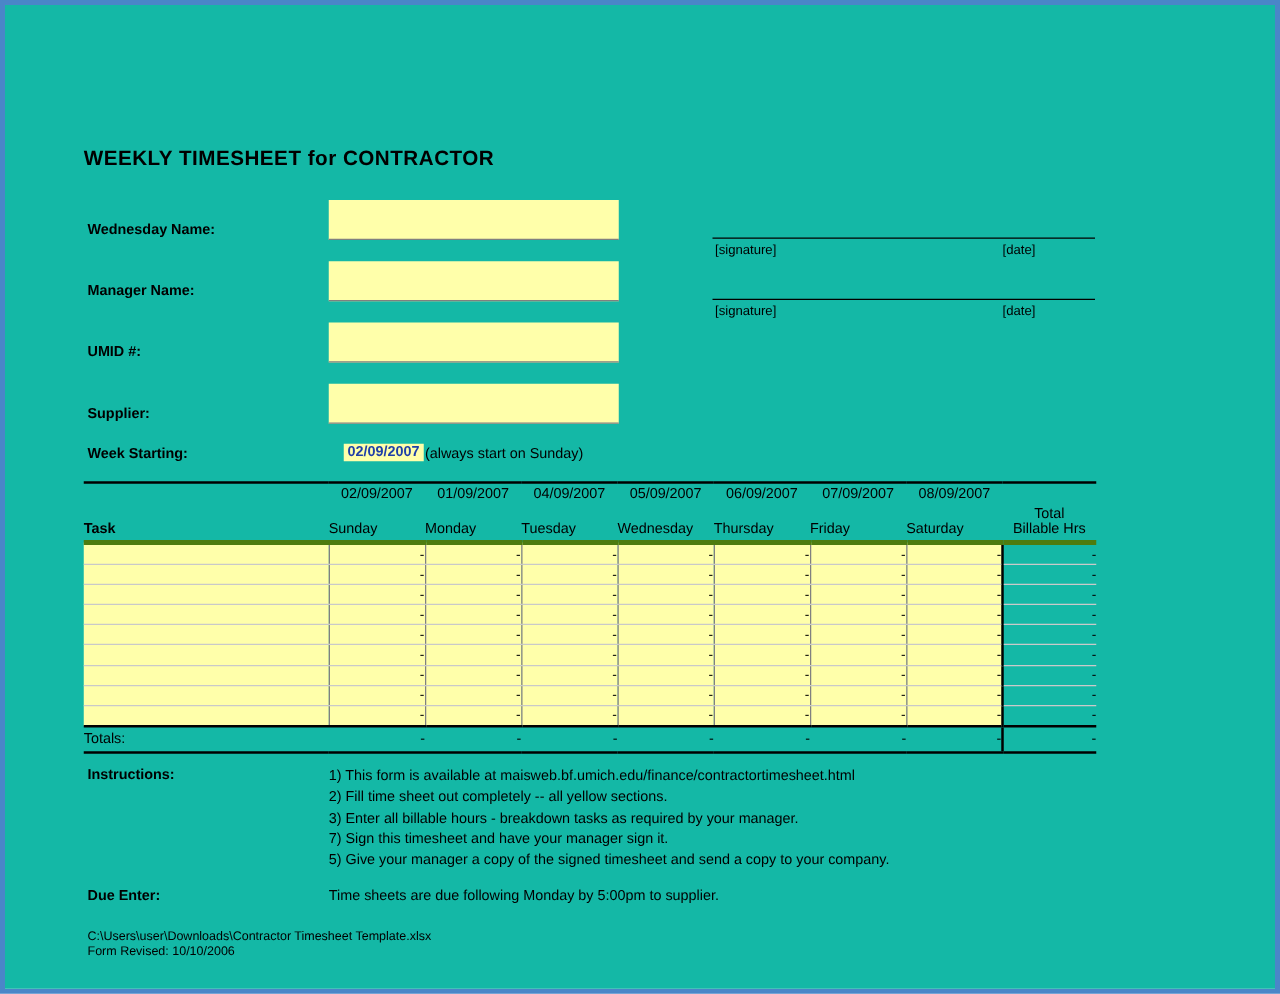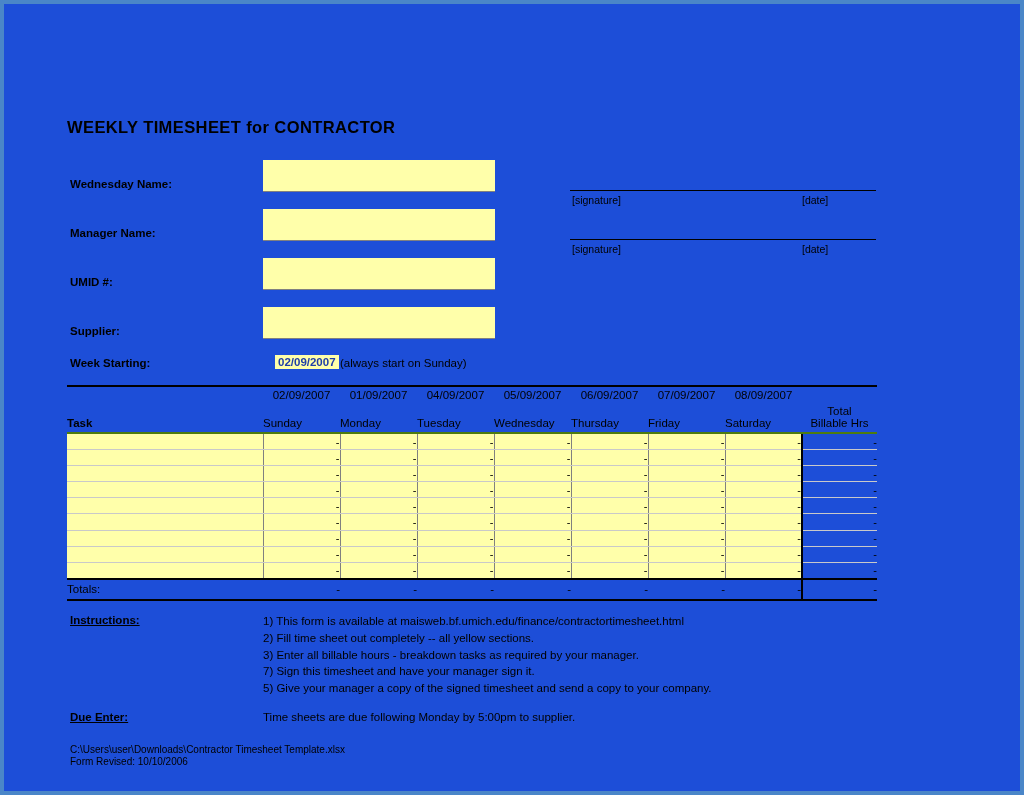--- a/index.html
+++ b/index.html
@@ -20,21 +20,21 @@
     height: 795px;
     box-sizing: border-box;
     border: 4px solid #4a86c8;
     background: #ffffff;
   }
   .sheet {
     position: absolute;
     left: 0; top: 0;
     width: 1016px;
     height: 787px;
-    background: #1d4ed8;
+    background: #14b8a6;
   }
 
   
   .title {
     position: absolute;
     left: 63px;
     top: 114px;
     font-size: 16.5px;
     font-weight: bold;
     color: #000000;
@@ -107,21 +107,21 @@
     border-top: 2px solid #000000;
   }
   .date-cell {
     text-align: center;
     font-size: 11.5px;
     padding-bottom: 2px;
     padding-top: 2px;
     height: 19px;
   }
   .daynames td {
-    border-bottom: 2px solid #4d7c0f;
+    border-bottom: 4px solid #4d7c0f;
     height: 27px;
     vertical-align: bottom;
     padding-bottom: 3px;
   }
   .task-hdr {
     font-weight: bold;
     text-align: left;
     padding-left: 3px;
   }
   .dayname {
@@ -178,21 +178,20 @@
     border-left: 2px solid #000000;
   }
 
   
   .instr-label {
     position: absolute;
     font-size: 11.5px;
     font-weight: bold;
     color: #000000;
     white-space: nowrap;
-    text-decoration: underline;
   }
   .instr-list {
     position: absolute;
     left: 259px;
     top: 609px;
     font-size: 11.5px;
     color: #000000;
     line-height: 16.8px;
   }
   .instr-list div { white-space: nowrap; }

